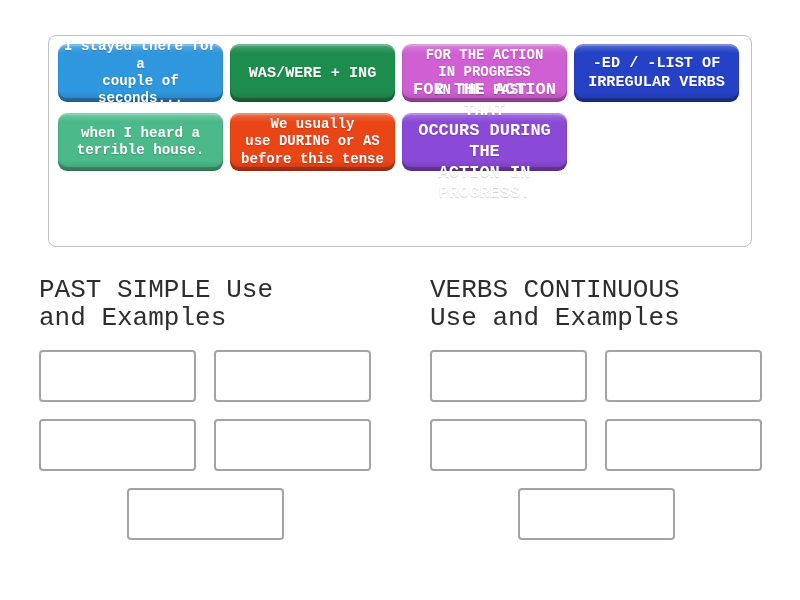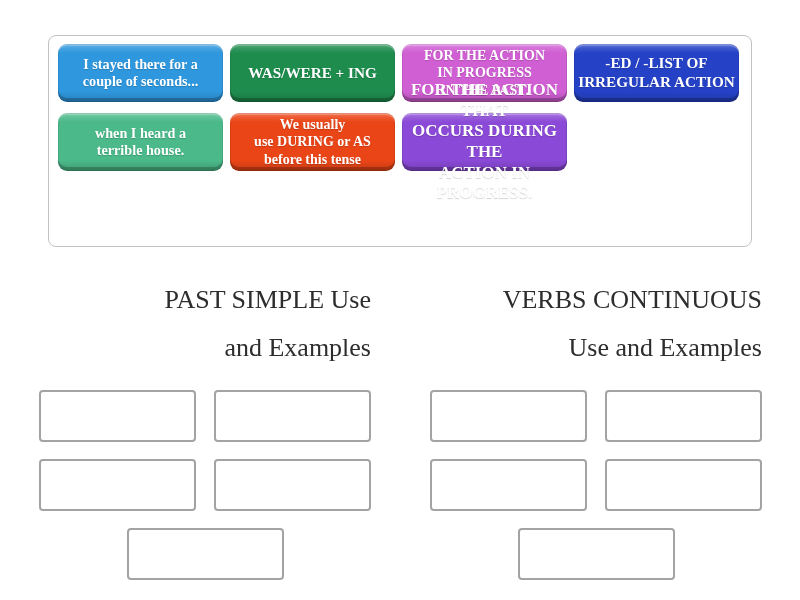--- a/index.html
+++ b/index.html
@@ -1,18 +1,18 @@
 <!DOCTYPE html>
 <html><head>
 <meta charset="utf-8">
 <style>
   html,body{margin:0;padding:0;background:#fff;}
   #stage{
     position:relative;width:800px;height:600px;background:#fff;overflow:hidden;
-    font-family:Liberation Serif, serif;
+    font-family:Liberation Mono, monospace;
     border-radius:25px;
   }
   
   .tray{
     position:absolute;left:48px;top:35px;width:704px;height:212px;
     box-sizing:border-box;border:1px solid #c2c2c2;border-radius:8px;background:#fff;
     padding:8px 9px;display:flex;flex-wrap:wrap;gap:11px 7px;align-content:flex-start;
   }
   .tile{
     width:165px;height:58px;box-sizing:border-box;border-radius:9px;
@@ -28,22 +28,22 @@
   .tile span{white-space:pre-line;line-height:1.22;font-size:14.2px;
     text-shadow:0 1px 1px rgba(0,0,0,.18);padding:0 4px;}
   .tile.fs-12 span{font-size:17px;}
   .tile.fs-13 span{font-size:14px;}
   .tile.fs-15 span{font-size:15.2px;}
   
   .group{position:absolute;top:276px;width:332px;}
   .group.left{left:39px;}
   .group.right{left:430px;}
   .group-title{
-    margin:0 0 18px 0;font-size:26px;line-height:48px;font-weight:400;
-    color:#2d2d2d;text-align:right;white-space:pre-line;
+    margin:0 0 18px 0;font-size:26px;line-height:28px;font-weight:400;
+    color:#2d2d2d;text-align:left;white-space:pre-line;
   }
   .slots{display:flex;flex-wrap:wrap;justify-content:center;gap:17px 18px;}
   .slot{
     width:157px;height:52px;box-sizing:border-box;background:#fff;
     border:2px solid #a3a3a3;border-radius:4px;
   }
 </style>
 </head>
 <body>
 
@@ -57,21 +57,21 @@
     <div class="tile fs-15" style="--base: #1e8c4d;">
         <span>WAS/WERE + ING</span>
       </div>
     <div class="tile fs-13" style="--base: #d05fd3;">
         <span>FOR THE ACTION
 IN PROGRESS
 IN THE PAST.</span>
       </div>
     <div class="tile fs-15" style="--base: #2542c6;">
         <span>-ED / -LIST OF
-IRREGULAR ACTION</span>
+IRREGULAR VERBS</span>
       </div>
     <div class="tile" style="--base: #4bb989;">
         <span>when I heard a
 terrible house.</span>
       </div>
     <div class="tile fs-13" style="--base: #ea4517;">
         <span>We usually
 use DURING or AS
 before this tense</span>
       </div>

